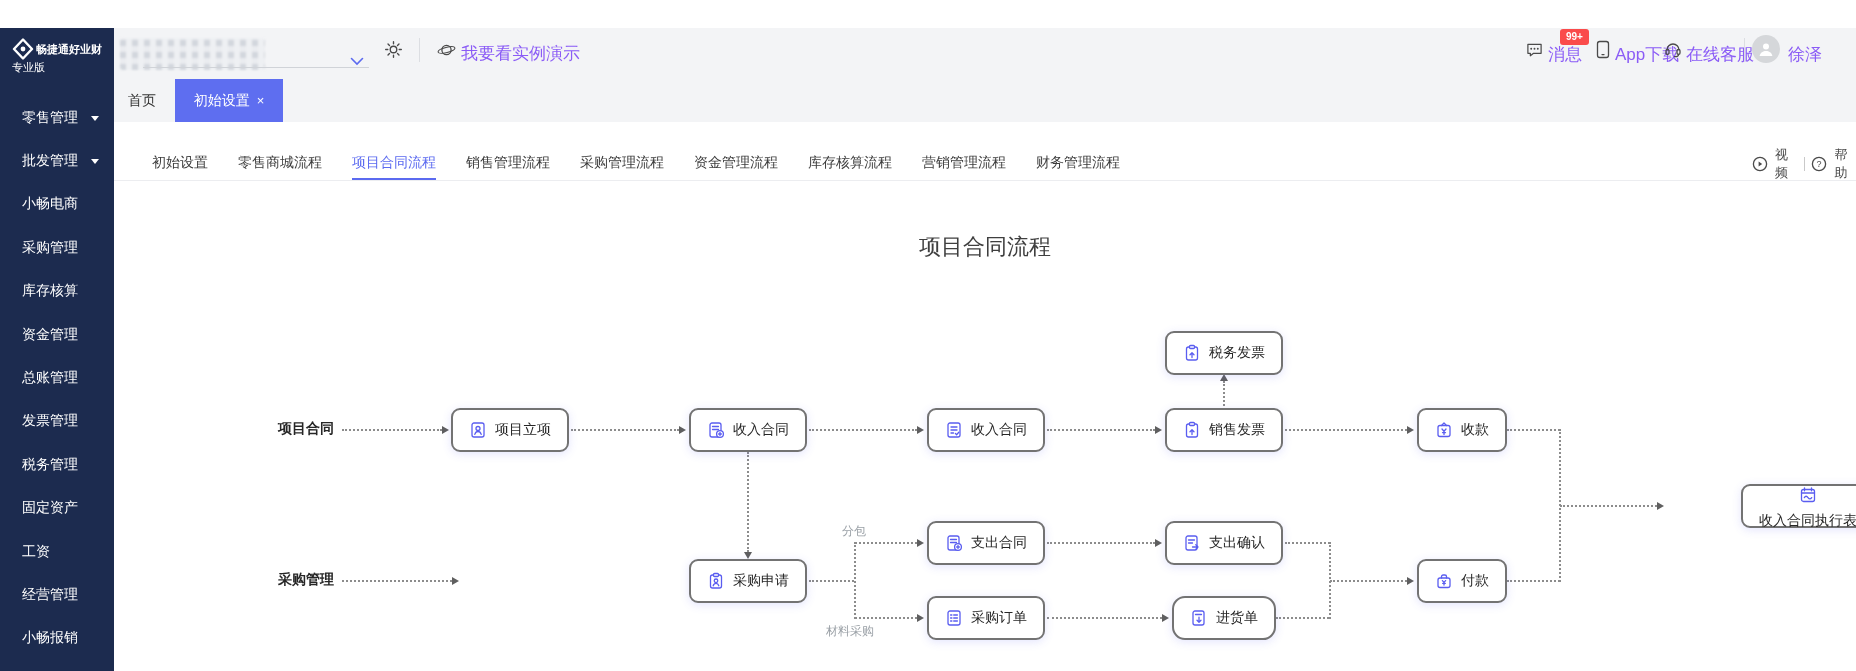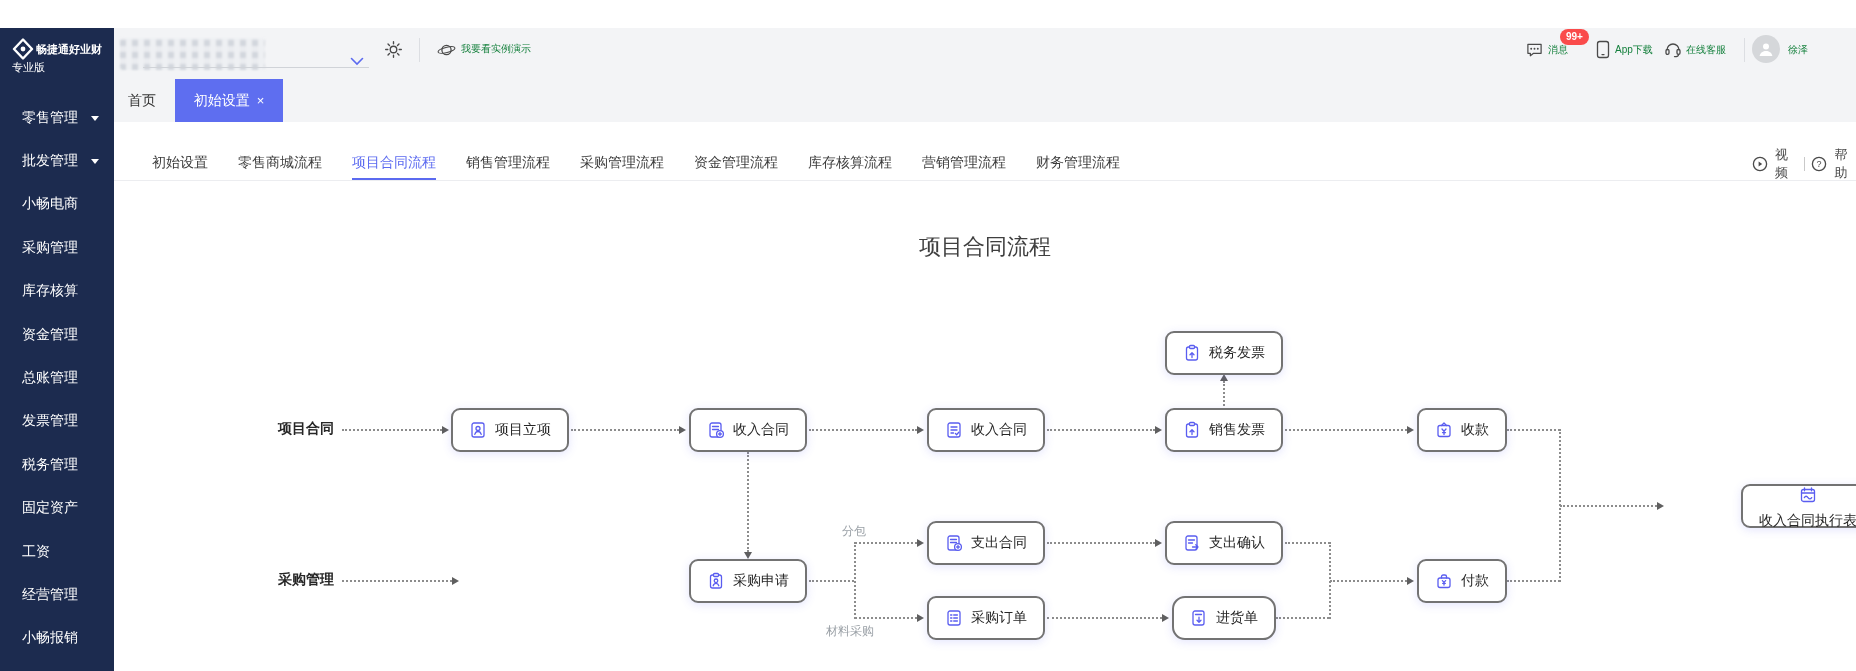--- a/index.html
+++ b/index.html
@@ -16,22 +16,22 @@
   .caret{width:0;height:0;border:4px solid transparent;border-top:5px solid #fff;margin-left:13px;margin-top:5px;}
   
   .topbar{position:absolute;left:114px;top:28px;width:1742px;height:94px;background:#f3f4f6;}
   .mosaic{position:absolute;left:120px;top:38px;width:145px;height:32px;border-radius:3px;opacity:.85;
        background-image:repeating-linear-gradient(0deg,#c9ced6 0 6px,#e9ebef 6px 12px),
                         repeating-linear-gradient(90deg,#cdd2d9 0 6px,#eef0f3 6px 12px);
        background-blend-mode:lighten;filter:blur(1px);}
   .sel-underline{position:absolute;left:143px;top:67px;width:226px;border-bottom:1px solid #d0d3d8;}
   .icon-abs{position:absolute;}
   .vdiv{position:absolute;width:1px;background:#dcdee2;}
-  .bar-text{position:absolute;font-size:10px;color:#15803d;white-space:nowrap;}
-  .badge{position:absolute;left:1560px;top:29px;height:16px;padding:0 6px;border-radius:8px;
+  .bar-text{position:absolute;font-size:17px;color:#8b5cf6;white-space:nowrap;}
+  .badge{position:absolute;left:1560px;top:29px;height:16px;padding:0 6px;border-radius:3px;
        background:#fa4b4b;color:#fff;font-size:10px;font-weight:700;line-height:16px;}
   .avatar{position:absolute;left:1752px;top:35px;width:28px;height:28px;border-radius:50%;background:#d5d7da;
        display:flex;align-items:center;justify-content:center;}
   
   .wtab-home{position:absolute;left:128px;top:92px;font-size:14px;color:#333;cursor:pointer;}
   .wtab-active{position:absolute;left:175px;top:79px;width:108px;height:43px;background:#5e6ef0;
        display:flex;align-items:center;justify-content:center;gap:7px;color:#fff;font-size:14px;cursor:pointer;}
   .wtab-close{font-size:13px;line-height:1;cursor:pointer;}
   
   .content{position:absolute;left:114px;top:122px;width:1742px;height:549px;background:#fff;}

